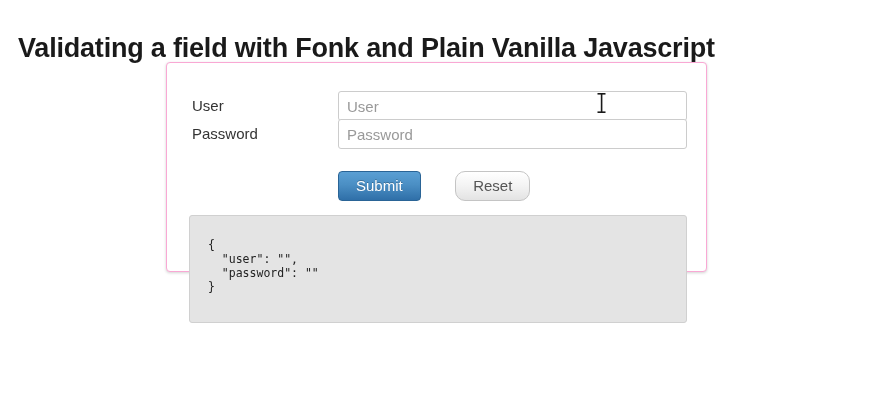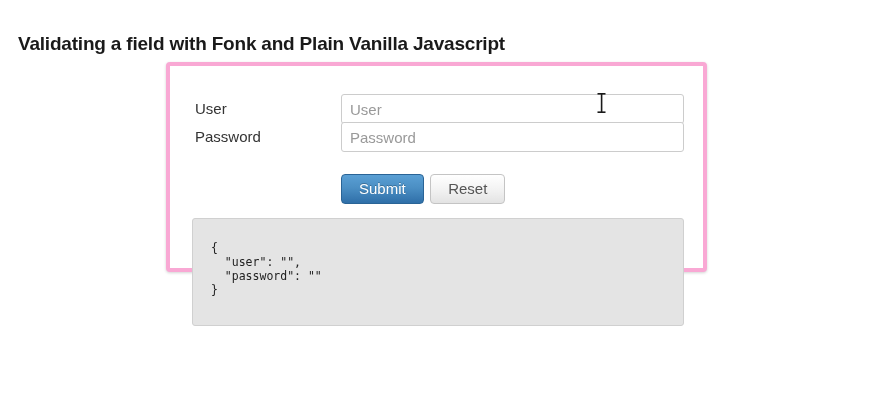--- a/index.html
+++ b/index.html
@@ -13,36 +13,36 @@
     overflow: hidden;
     font-family: "Liberation Sans", sans-serif;
     color: #333333;
     position: relative;
   }
 
   .page-title {
     position: absolute;
     left: 18px;
     top: 6px;
-    font-size: 19px;
+    font-size: 27px;
     font-weight: bold;
     color: #1a1a1a;
     letter-spacing: -0.2px;
     white-space: nowrap;
     margin-top: 27px;
   }
 
   .panel {
     position: absolute;
     left: 166px;
     top: 62px;
     width: 541px;
     height: 210px;
     background: #ffffff;
-    border: 4px solid #f9a8d4;
+    border: 1px solid #f9a8d4;
     border-radius: 4px;
     box-sizing: border-box;
     box-shadow: 0 1px 3px rgba(0,0,0,0.18);
   }
 
   .form-area {
     position: absolute;
     left: 0;
     top: 0;
     width: 100%;
@@ -116,22 +116,23 @@
     border-color: #2a6496;
     color: #ffffff;
     text-shadow: 0 -1px 0 rgba(0,0,0,0.25);
     min-width: 82px;
   }
 
   .btn-reset {
     background: linear-gradient(to bottom, #ffffff 0%, #f3f3f3 50%, #e3e3e3 100%);
     border-color: #c4c4c4;
     color: #555555;
-    margin-left: 2px;
+    margin-left: 30px;
     min-width: 70px;
+    border-radius: 10px;
   }
 
   .json-output {
     position: absolute;
     left: 22px;
     top: 152px;
     right: 19px;
     height: 108px;
     box-sizing: border-box;
     margin: 0;

